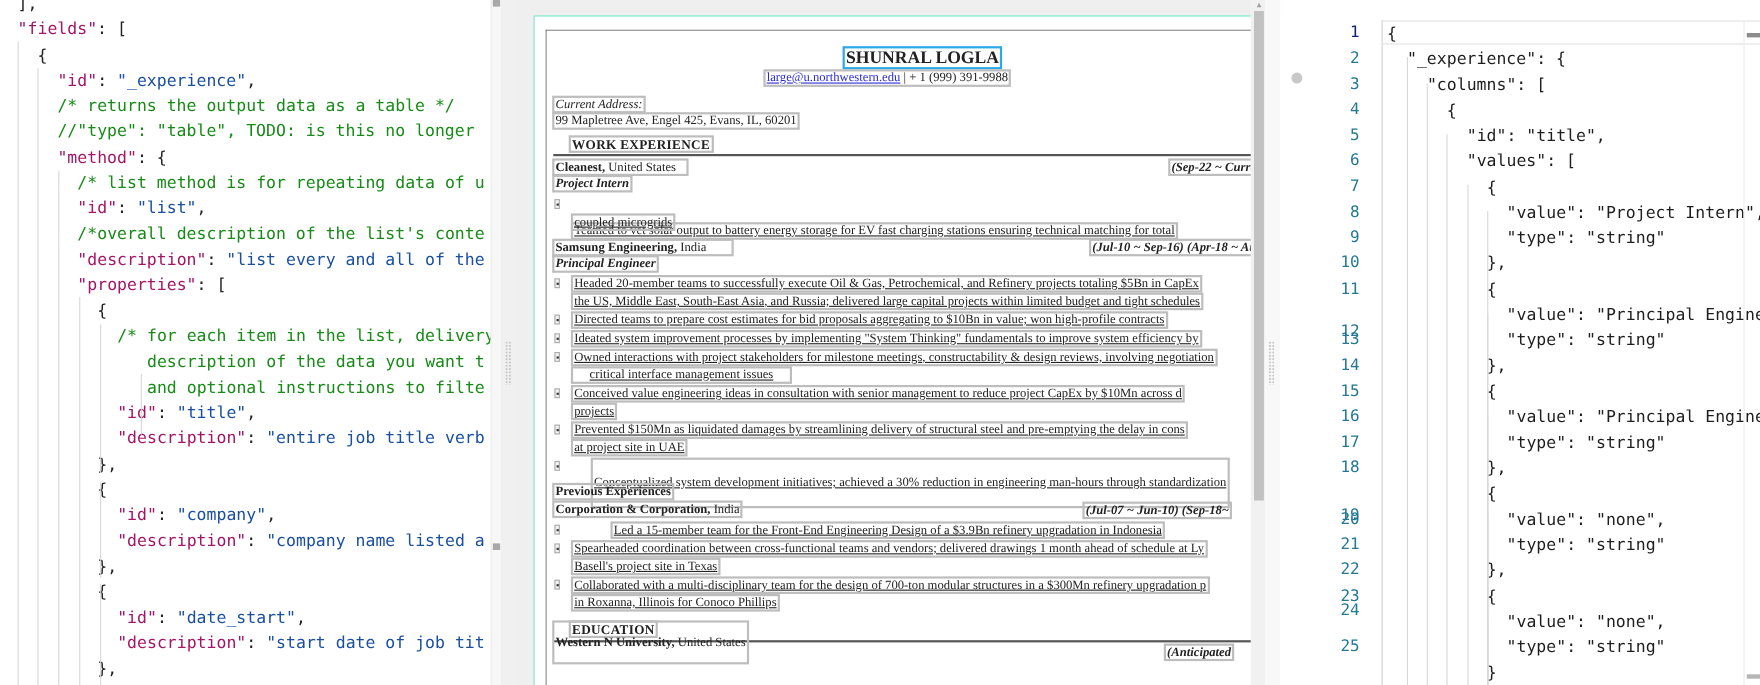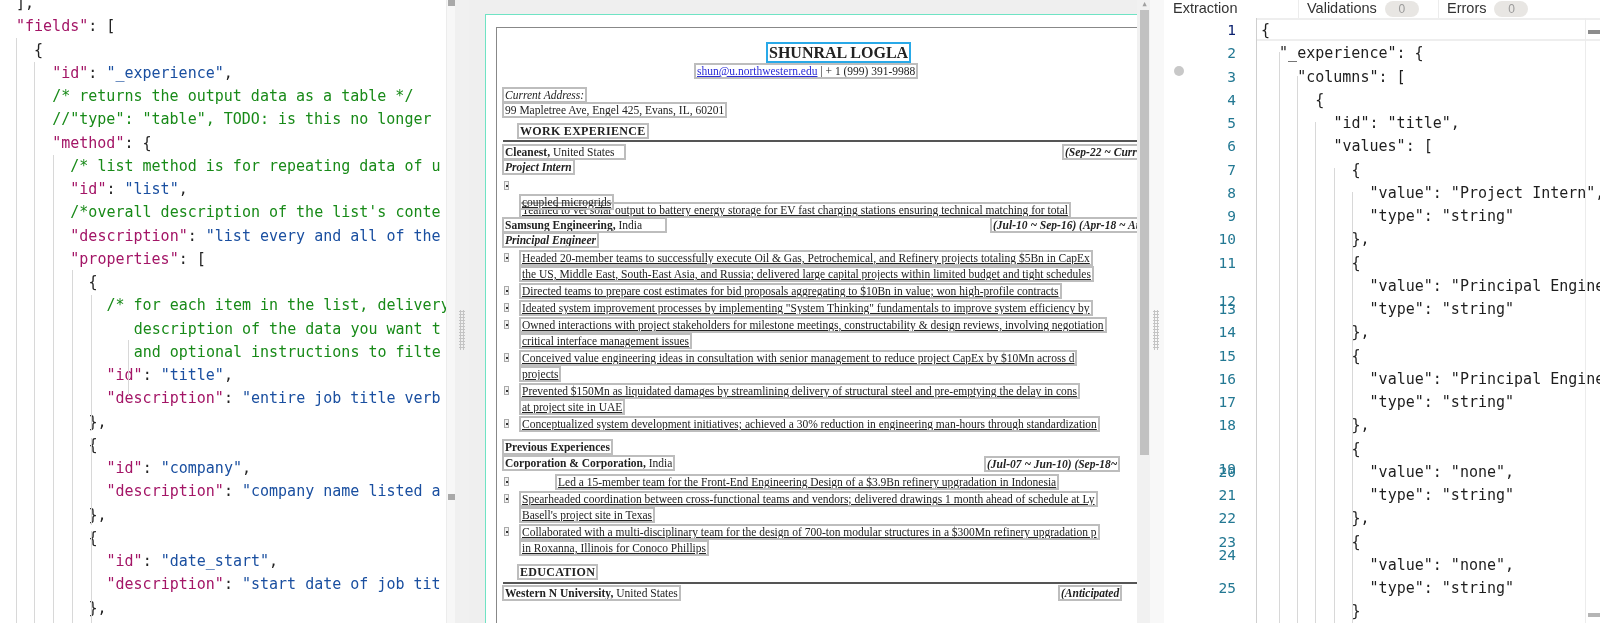--- a/index.html
+++ b/index.html
@@ -151,21 +151,21 @@
 <div id="split-1">
   <div class="grip" style="top:310px"></div>
 </div>
 
 <div id="doc-viewer">
   <div id="doc-frame"></div>
   <div id="doc-page">
 
     <div class="d d-name hl-sel" style="left:270px; top:15px;">SHUNRAL LOGLA</div>
     <div class="d hl" style="left:198px; top:36px; padding:0 2px;">
-      <span class="d-email">shun@u.northwestern.edu</span><span> | + 1  (999) 391-9988</span>
+      <span class="d-email">large@u.northwestern.edu</span><span> | + 1  (999) 391-9988</span>
     </div>
     <div class="d d-ital hl" style="left:6px; top:60px; padding:0 2px;">Current Address:</div>
     <div class="d hl" style="left:6px; top:75px; padding:0 2px;">99 Mapletree Ave, Engel 425, Evans, IL, 60201</div>
 
     <div class="d d-head hl" style="left:6px; top:96px; padding:0 2px;">WORK EXPERIENCE</div>
     <div class="d-rule" style="top:112px;"></div>
 
     <div class="d hl" style="left:6px; top:117px; width:122px; padding:0 2px;">
       <span class="d-bold">Cleanest,</span><span> United States</span>
     </div>
@@ -185,78 +185,65 @@
     <div id="job2-bullets">
         <div class="d-bullet" style="left: 7px; top: 225px;"></div>
         <div class="d d-und hl" style="left: 23px; top: 223px; padding: 0px 2px;">Headed 20-member teams to successfully execute Oil &amp; Gas, Petrochemical, and Refinery projects totaling $5Bn in CapEx</div>
         <div class="d d-und hl" style="left: 23px; top: 239px; padding: 0px 2px;">the US, Middle East, South-East Asia, and Russia; delivered large capital projects within limited budget and tight schedules</div>
         <div class="d-bullet" style="left: 7px; top: 258px;"></div>
         <div class="d d-und hl" style="left: 23px; top: 256px; padding: 0px 2px;">Directed teams to prepare cost estimates for bid proposals aggregating to $10Bn in value; won high-profile contracts</div>
         <div class="d-bullet" style="left: 7px; top: 275px;"></div>
         <div class="d d-und hl" style="left: 23px; top: 273px; padding: 0px 2px;">Ideated system improvement processes by implementing "System Thinking" fundamentals to improve system efficiency by</div>
         <div class="d-bullet" style="left: 7px; top: 292px;"></div>
         <div class="d d-und hl" style="left: 23px; top: 290px; padding: 0px 2px;">Owned interactions with project stakeholders for milestone meetings, constructability &amp; design reviews, involving negotiation</div>
-        <div class="d d-und hl" style="left: 23px; top: 306px; padding: 0px 2px;">critical interface management issues</div>
+        <div class="d d-und hl" style="left: 23px; top: 306px; padding: 0px 16px;">critical interface management issues</div>
         <div class="d-bullet" style="left: 7px; top: 325px;"></div>
         <div class="d d-und hl" style="left: 23px; top: 323px; padding: 0px 2px;">Conceived value engineering ideas in consultation with senior management to reduce project CapEx by $10Mn across d</div>
         <div class="d d-und hl" style="left: 23px; top: 339px; padding: 0px 2px;">projects</div>
         <div class="d-bullet" style="left: 7px; top: 358px;"></div>
         <div class="d d-und hl" style="left: 23px; top: 356px; padding: 0px 2px;">Prevented $150Mn as liquidated damages by streamlining delivery of structural steel and pre-emptying the delay in cons</div>
         <div class="d d-und hl" style="left: 23px; top: 372px; padding: 0px 2px;">at project site in UAE</div>
         <div class="d-bullet" style="left: 7px; top: 391px;"></div>
-        <div class="d d-und hl" style="left: 23px; top: 389px; padding: 0px 2px;">Conceptualized system development initiatives; achieved a 30% reduction in engineering man-hours through standardization</div>
+        <div class="d d-und hl" style="left: 41px; top: 389px; padding: 15px 2px;">Conceptualized system development initiatives; achieved a 30% reduction in engineering man-hours through standardization</div>
       </div>
 
     <div class="d d-bold hl" style="left:6px; top:412px; padding:0 2px;">Previous Experiences</div>
     <div class="d hl" style="left:6px; top:428px; padding:0 2px;">
       <span class="d-bold">Corporation &amp; Corporation,</span><span> India</span>
     </div>
     <div class="d d-bold d-ital hl" style="left:488px; top:429px; padding:0 2px;">(Jul-07 ~ Jun-10) (Sep-18~</div>
     <div id="job3-bullets">
         <div class="d-bullet" style="left: 7px; top: 449px;"></div>
         <div class="d d-und hl" style="left: 23px; top: 447px; padding: 0px 2px; margin-left: 36px;">Led a 15-member team for the Front-End Engineering Design of a $3.9Bn refinery upgradation in Indonesia</div>
         <div class="d-bullet" style="left: 7px; top: 466px;"></div>
         <div class="d d-und hl" style="left: 23px; top: 464px; padding: 0px 2px;">Spearheaded coordination between cross-functional teams and vendors; delivered drawings 1 month ahead of schedule at Ly</div>
         <div class="d d-und hl" style="left: 23px; top: 480px; padding: 0px 2px;">Basell's project site in Texas</div>
         <div class="d-bullet" style="left: 7px; top: 499px;"></div>
         <div class="d d-und hl" style="left: 23px; top: 497px; padding: 0px 2px;">Collaborated with a multi-disciplinary team for the design of 700-ton modular structures in a $300Mn refinery upgradation p</div>
         <div class="d d-und hl" style="left: 23px; top: 513px; padding: 0px 2px;">in Roxanna, Illinois for Conoco Phillips</div>
       </div>
 
     <div class="d d-head hl" style="left:6px; top:537px; padding:0 2px;">EDUCATION</div>
     <div class="d-rule" style="top:554px;"></div>
-    <div class="d hl" style="left:6px; top:558px; padding:0 2px;">
+    <div class="d hl" style="left:6px; top:537px; padding:12px 2px;">
       <span class="d-bold">Western N University,</span><span> United States</span>
     </div>
     <div class="d d-bold d-ital hl" style="left:562px; top:558px; padding:0 2px;">(Anticipated</div>
   </div>
 </div>
 
 <div id="doc-scroll-track"></div>
 <div id="doc-scroll-up">▲</div>
 <div id="doc-scroll-thumb"></div>
 
 <div id="split-2">
   <div class="grip" style="top:310px; left:3px;"></div>
 </div>
 
 <div id="results">
-  <div id="tabbar">
-    <div class="tab" style="left:0px;">
-      <span>Extraction</span>
-    </div>
-    <div class="tab-sep" style="left:134px;"></div>
-    <div class="tab" style="left:134px;">
-      <span>Validations</span><span class="tab-badge">0</span>
-    </div>
-    <div class="tab-sep" style="left:274px;"></div>
-    <div class="tab" style="left:274px;">
-      <span>Errors</span><span class="tab-badge">0</span>
-    </div>
-  </div>
 
   <div id="gutter">
     <div id="bp-dot"></div>
     <div id="line-numbers">
         <div class="ln ln-active" style="top: 1px;">1</div>
         <div class="ln" style="top: 24.25px;">2</div>
         <div class="ln" style="top: 47.5px;">3</div>
         <div class="ln" style="top: 70.75px;">4</div>
         <div class="ln" style="top: 94px;">5</div>
         <div class="ln" style="top: 117.25px;">6</div>

